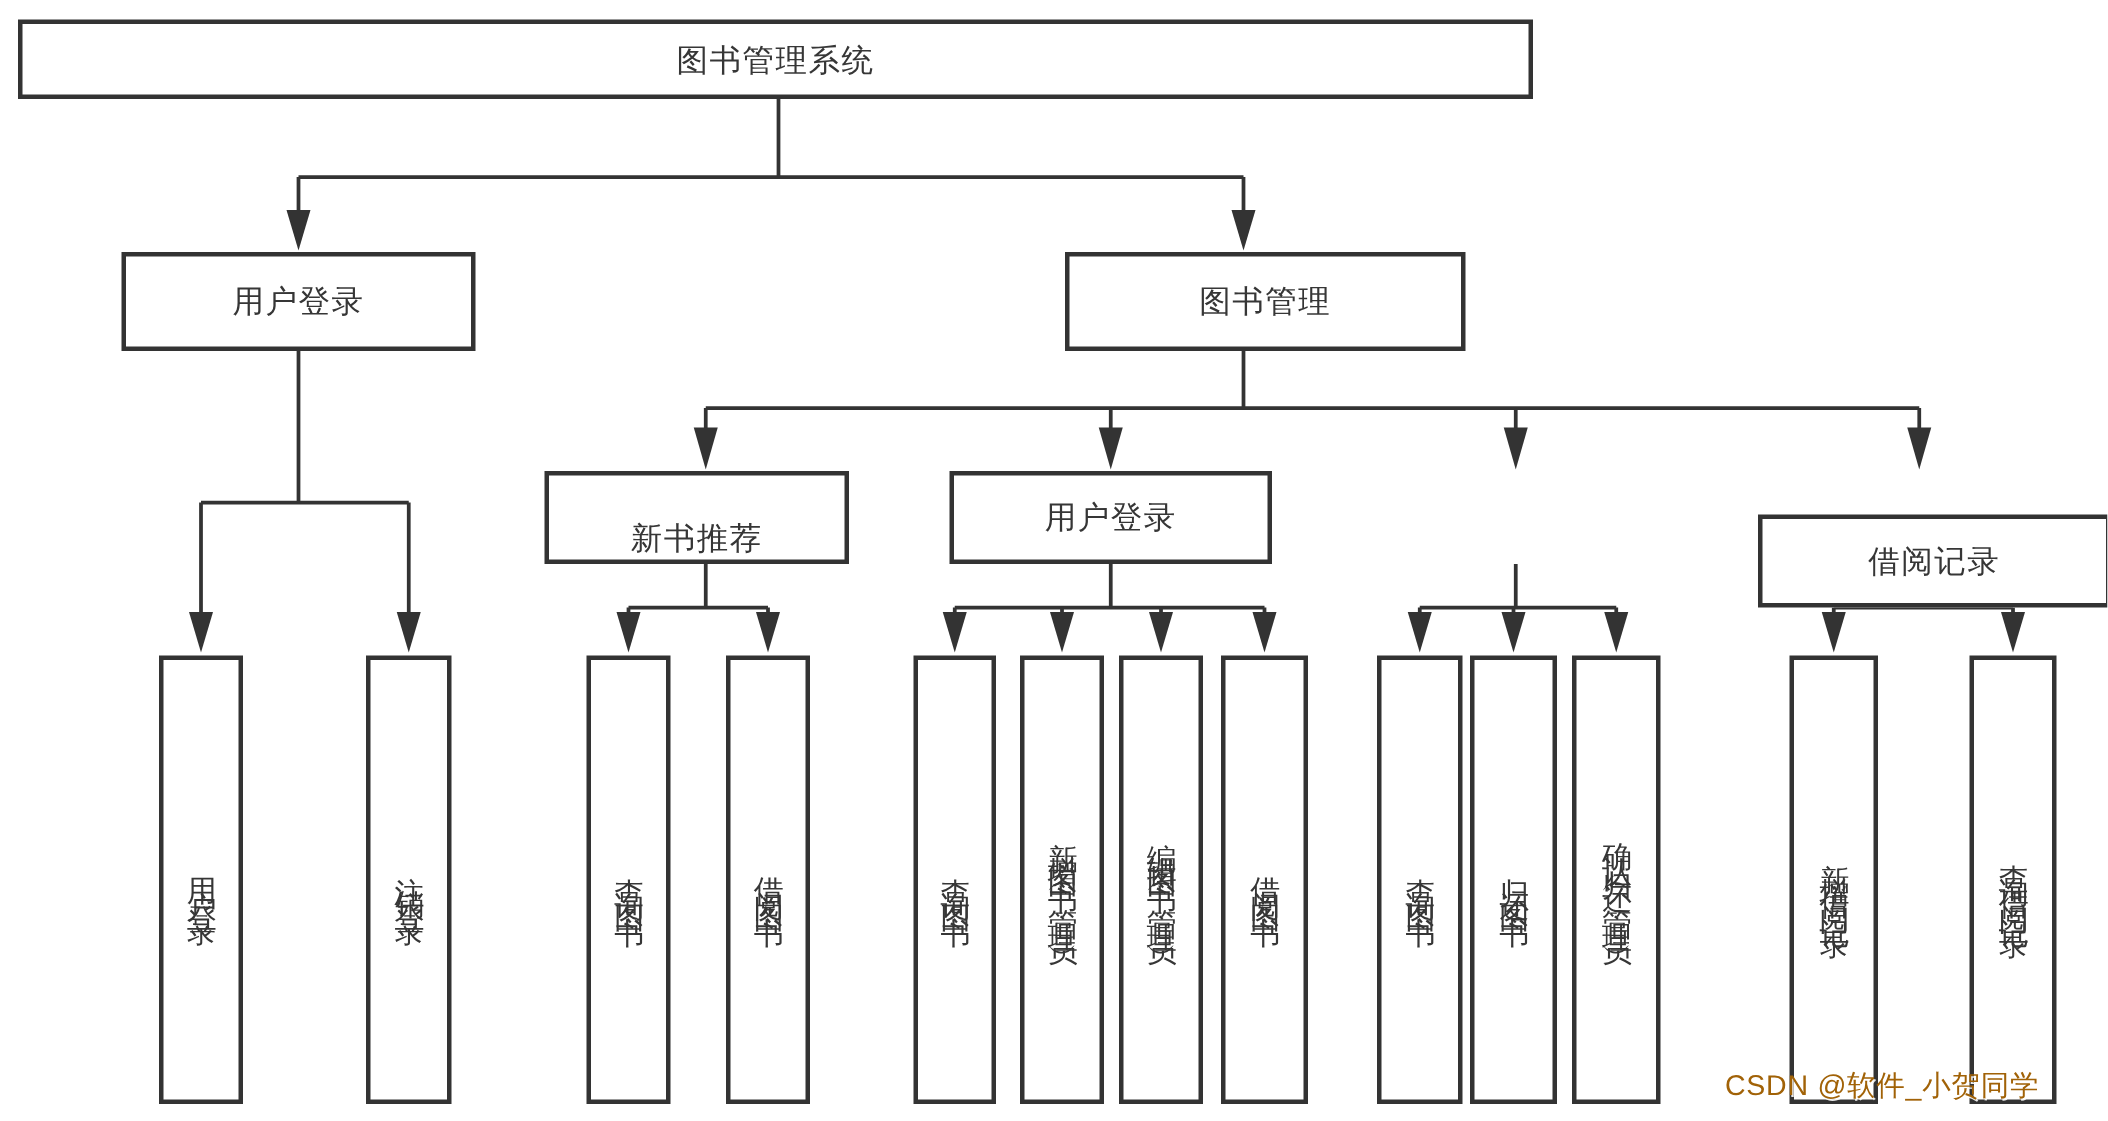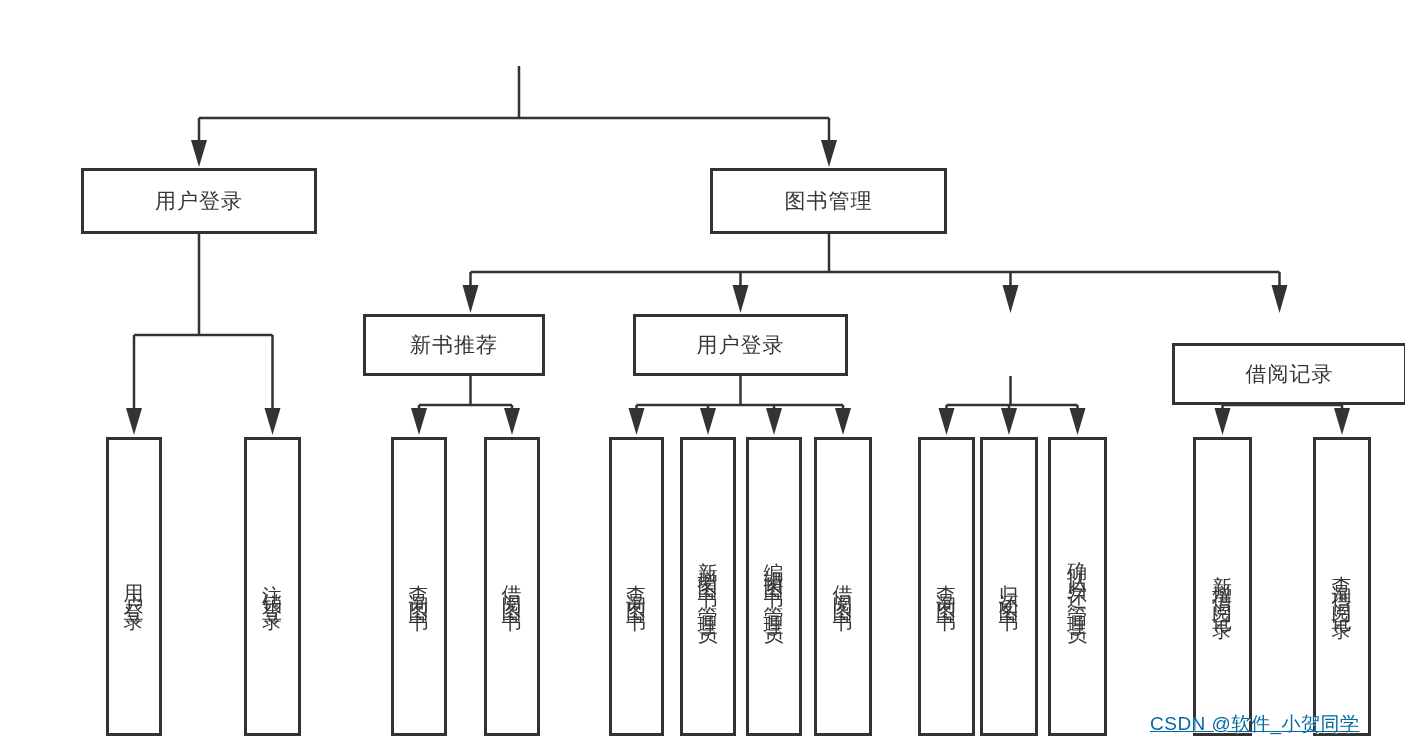--- a/index.html
+++ b/index.html
@@ -50,24 +50,23 @@
     letter-spacing: 9px;
     white-space: nowrap;
   }
   .watermark {
     position: absolute;
     left: 1150px;
     top: 711px;
     z-index: 3;
     font-size: 19px;
     letter-spacing: 0.5px;
-    color: #0369a1;
+    color: #a16207;
     text-shadow: 1px 1px 0 rgba(255,255,255,0.9);
     white-space: nowrap;
-    text-decoration: underline;
   }
 </style>
 </head>
 <body>
 
 <div class="stage">
 
   <svg class="wires" viewBox="0 0 1405 747" aria-hidden="true">
     <g>
       <path d="M519 66 V118 M199 118 H829 M199 118 V141 M829 118 V141"></path>
@@ -104,29 +103,32 @@
       <polygon class="arrow" points="1001,408 1017,408 1009,435"></polygon>
       <polygon class="arrow" points="1069.5,408 1085.5,408 1077.5,435"></polygon>
     </g>
     <g>
       <path d="M1279.5 376 V405 M1222.5 405 H1342 M1222.5 405 V410 M1342 405 V410"></path>
       <polygon class="arrow" points="1214.5,408 1230.5,408 1222.5,435"></polygon>
       <polygon class="arrow" points="1334,408 1350,408 1342,435"></polygon>
     </g>
   </svg>
 
+  <div class="box" style="left:12px; top:13px; width:1010px; height:53px;">
+    <span class="hlabel">图书管理系统</span>
+  </div>
 
   <div class="box" style="left:81px; top:168px; width:236px; height:66px;">
     <span class="hlabel">用户登录</span>
   </div>
-  <div class="box" style="left:710px; top:168px; width:237px; height:66px;">
+  <div class="box" style="left:710px; top:168px; width:267px; height:66px;">
     <span class="hlabel">图书管理</span>
   </div>
 
-  <div class="box" style="left:363px; top:314px; width:182px; height:62px;">
+  <div class="box" style="left:363px; top:314px; width:203px; height:62px;align-items:flex-end;">
     <span class="hlabel">新书推荐</span>
   </div>
   <div class="box" style="left:633px; top:314px; width:215px; height:62px;">
     <span class="hlabel">用户登录</span>
   </div>
   <div class="box" style="left:1172px; top:300px; width:235px; height:62px;margin-top:43px;">
     <span class="hlabel">借阅记录</span>
   </div>
 
   <div class="box" style="left:106px; top:437px; width:56px; height:299px;">

